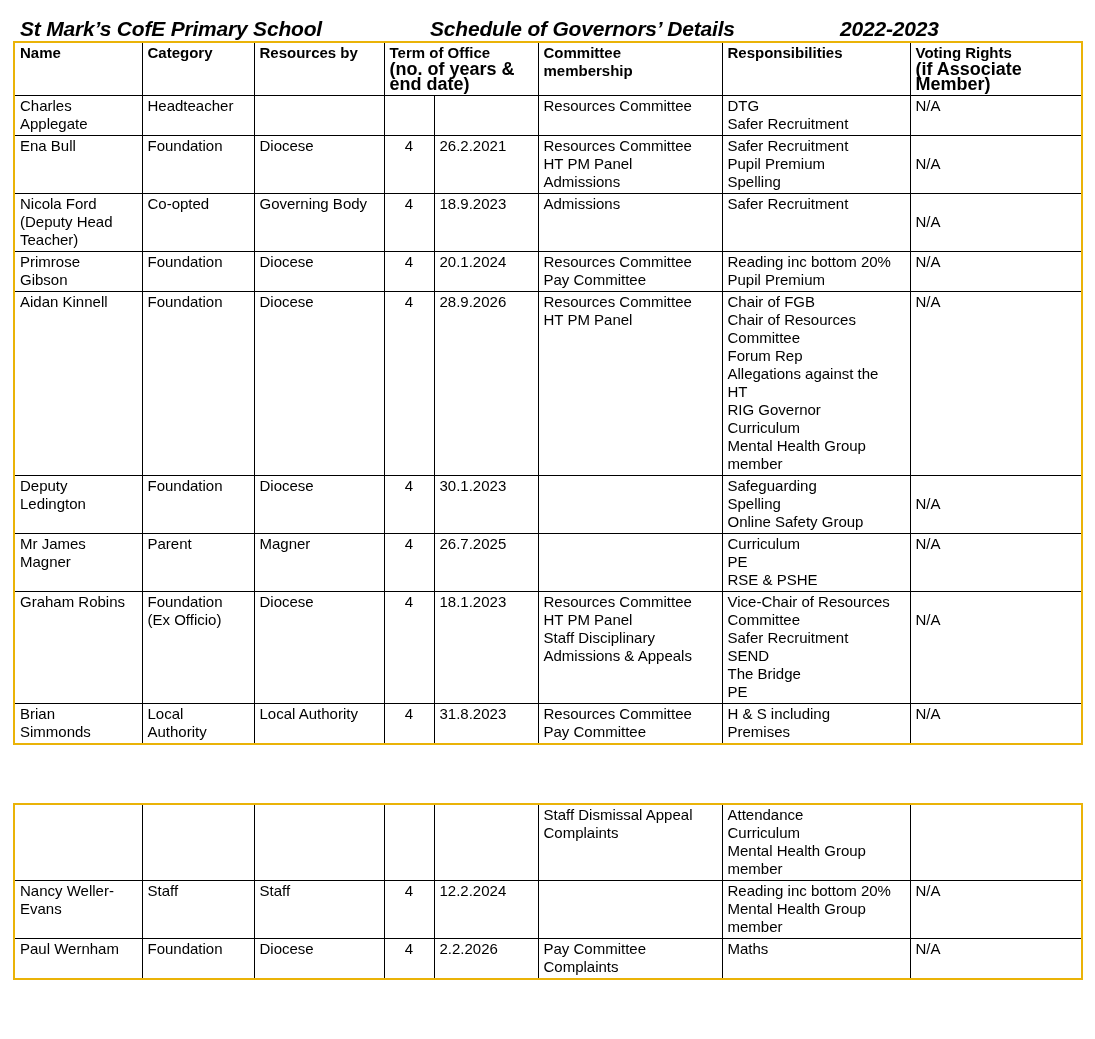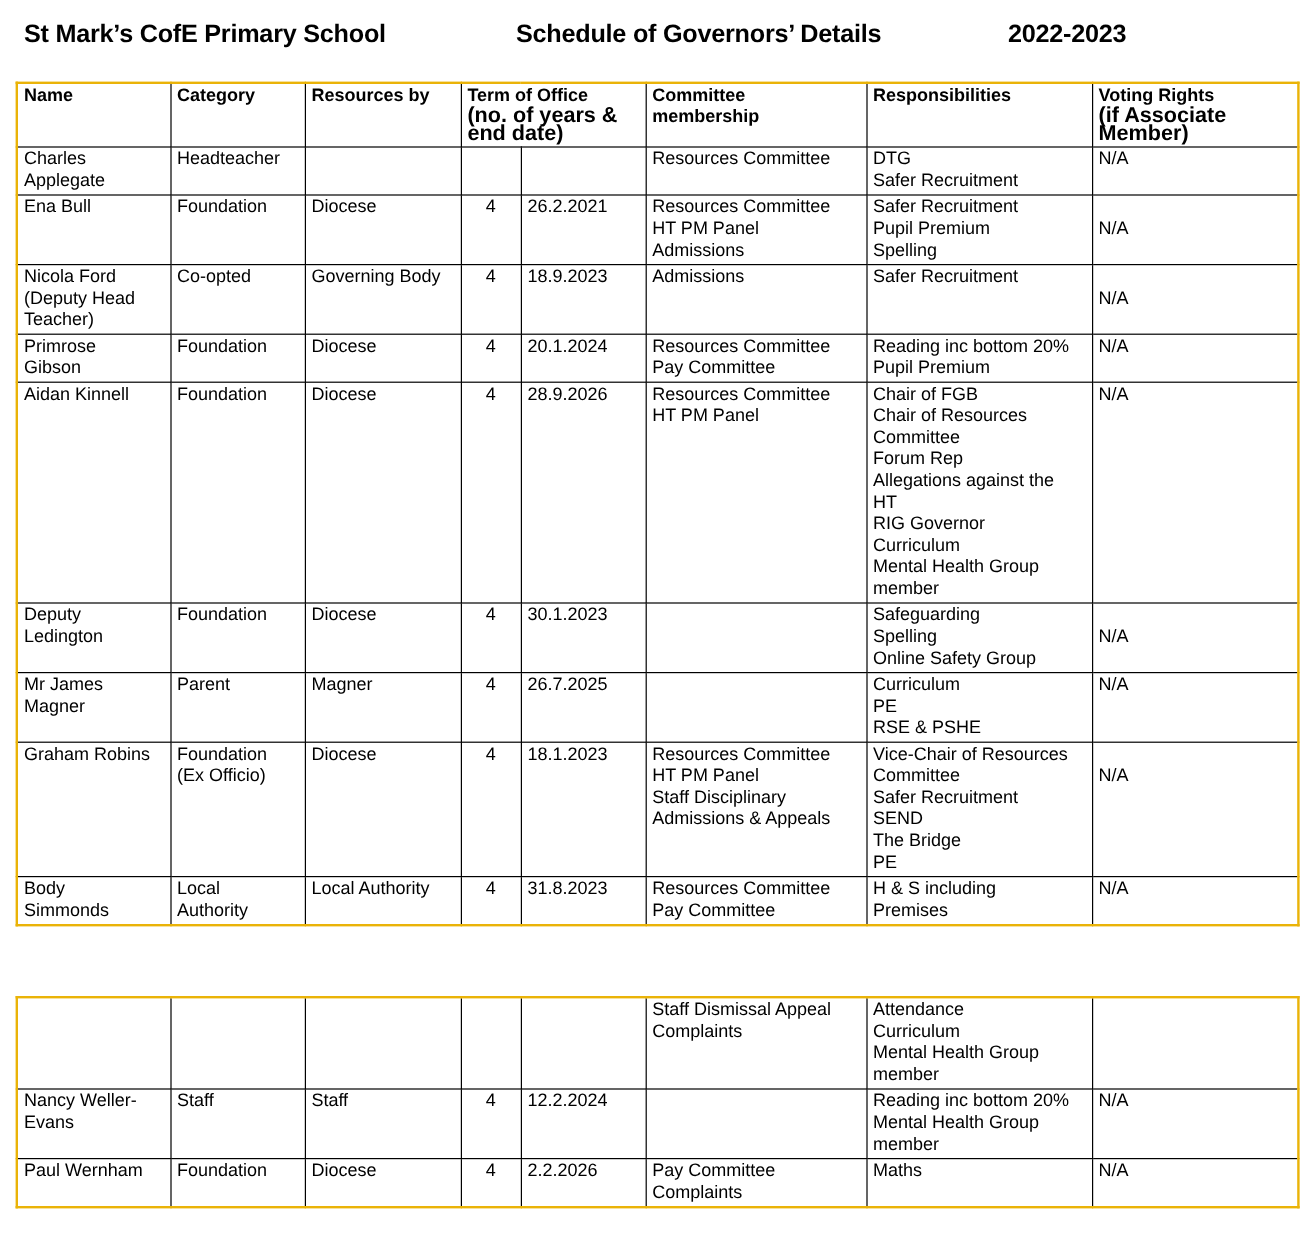--- a/index.html
+++ b/index.html
@@ -11,21 +11,22 @@
   }
   .page {
     position: relative;
     width: 1095px;
     height: 1039px;
     background: #ffffff;
     overflow: hidden;
   }
   .titlebar {
     position: relative;
-    height: 68px;
+    height: 41px;
+    font-style: italic;
   }
   .titlebar span {
     position: absolute;
     top: 17px;
     font-size: 21px;
     font-weight: bold;
     white-space: nowrap;
     letter-spacing: -0.2px;
   }
   .title-school { left: 20px; }
@@ -231,21 +232,21 @@
 Committee
 Safer Recruitment
 SEND
 The Bridge
 PE</td>
     <td class="cell-voting">
 N/A</td>
   </tr>
 
   <tr>
-    <td class="cell-name">Body
+    <td class="cell-name">Brian
 Simmonds</td>
     <td class="cell-category">Local
 Authority</td>
     <td class="cell-appointed-by">Local Authority</td>
     <td class="cell-years">4</td>
     <td class="cell-end-date">31.8.2023</td>
     <td class="cell-committee">Resources Committee
 Pay Committee</td>
     <td class="cell-responsibilities">H &amp; S including
 Premises</td>

